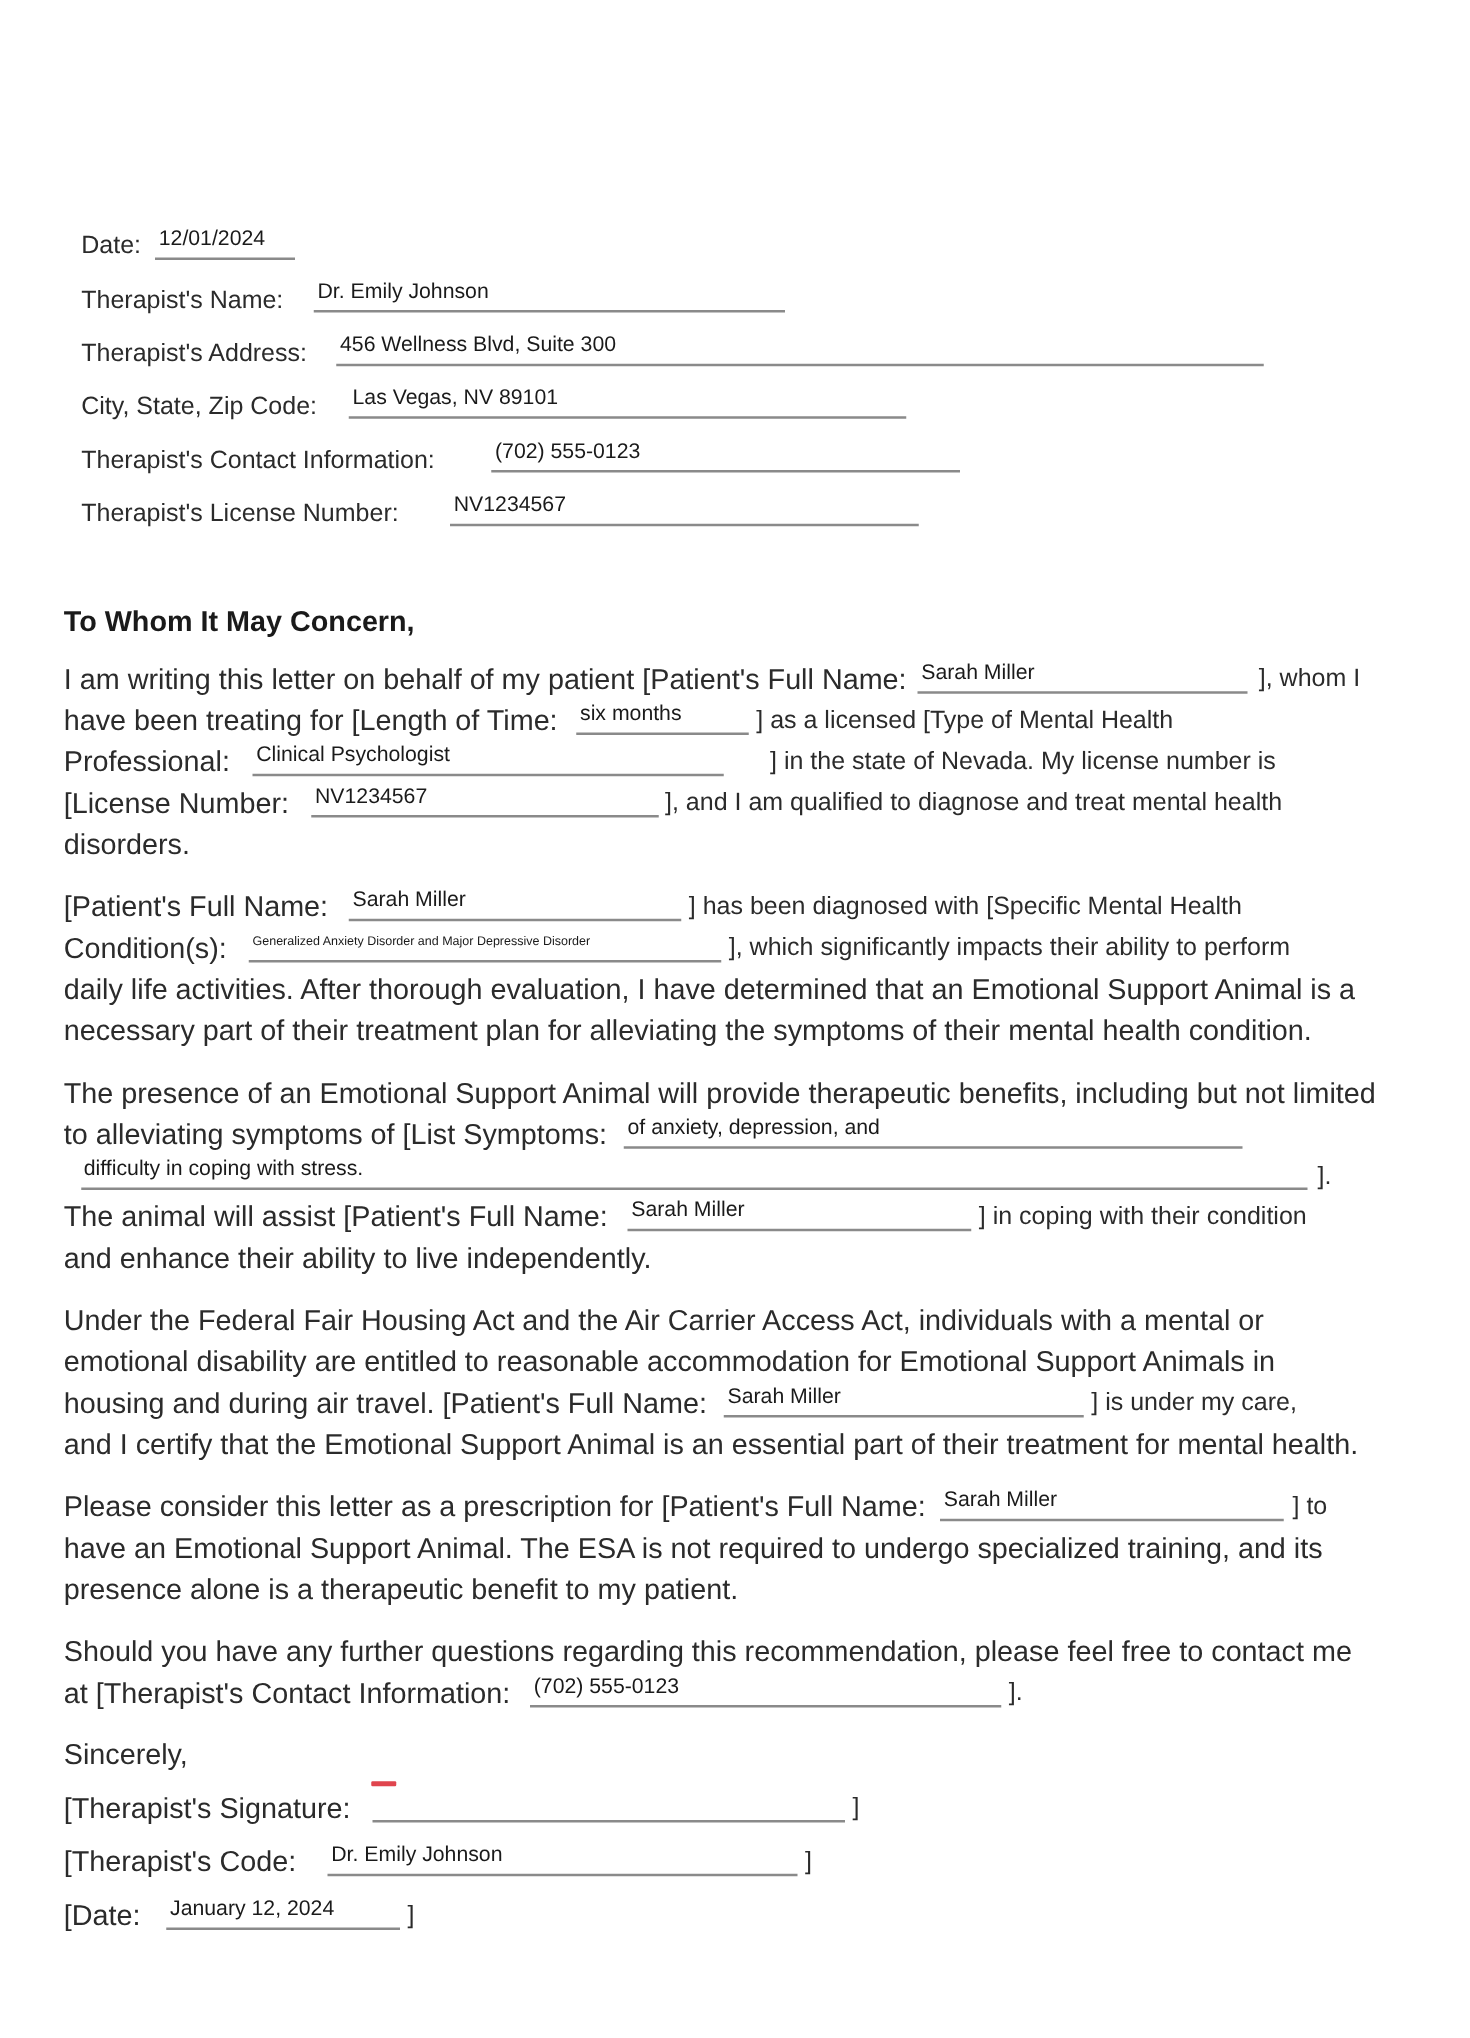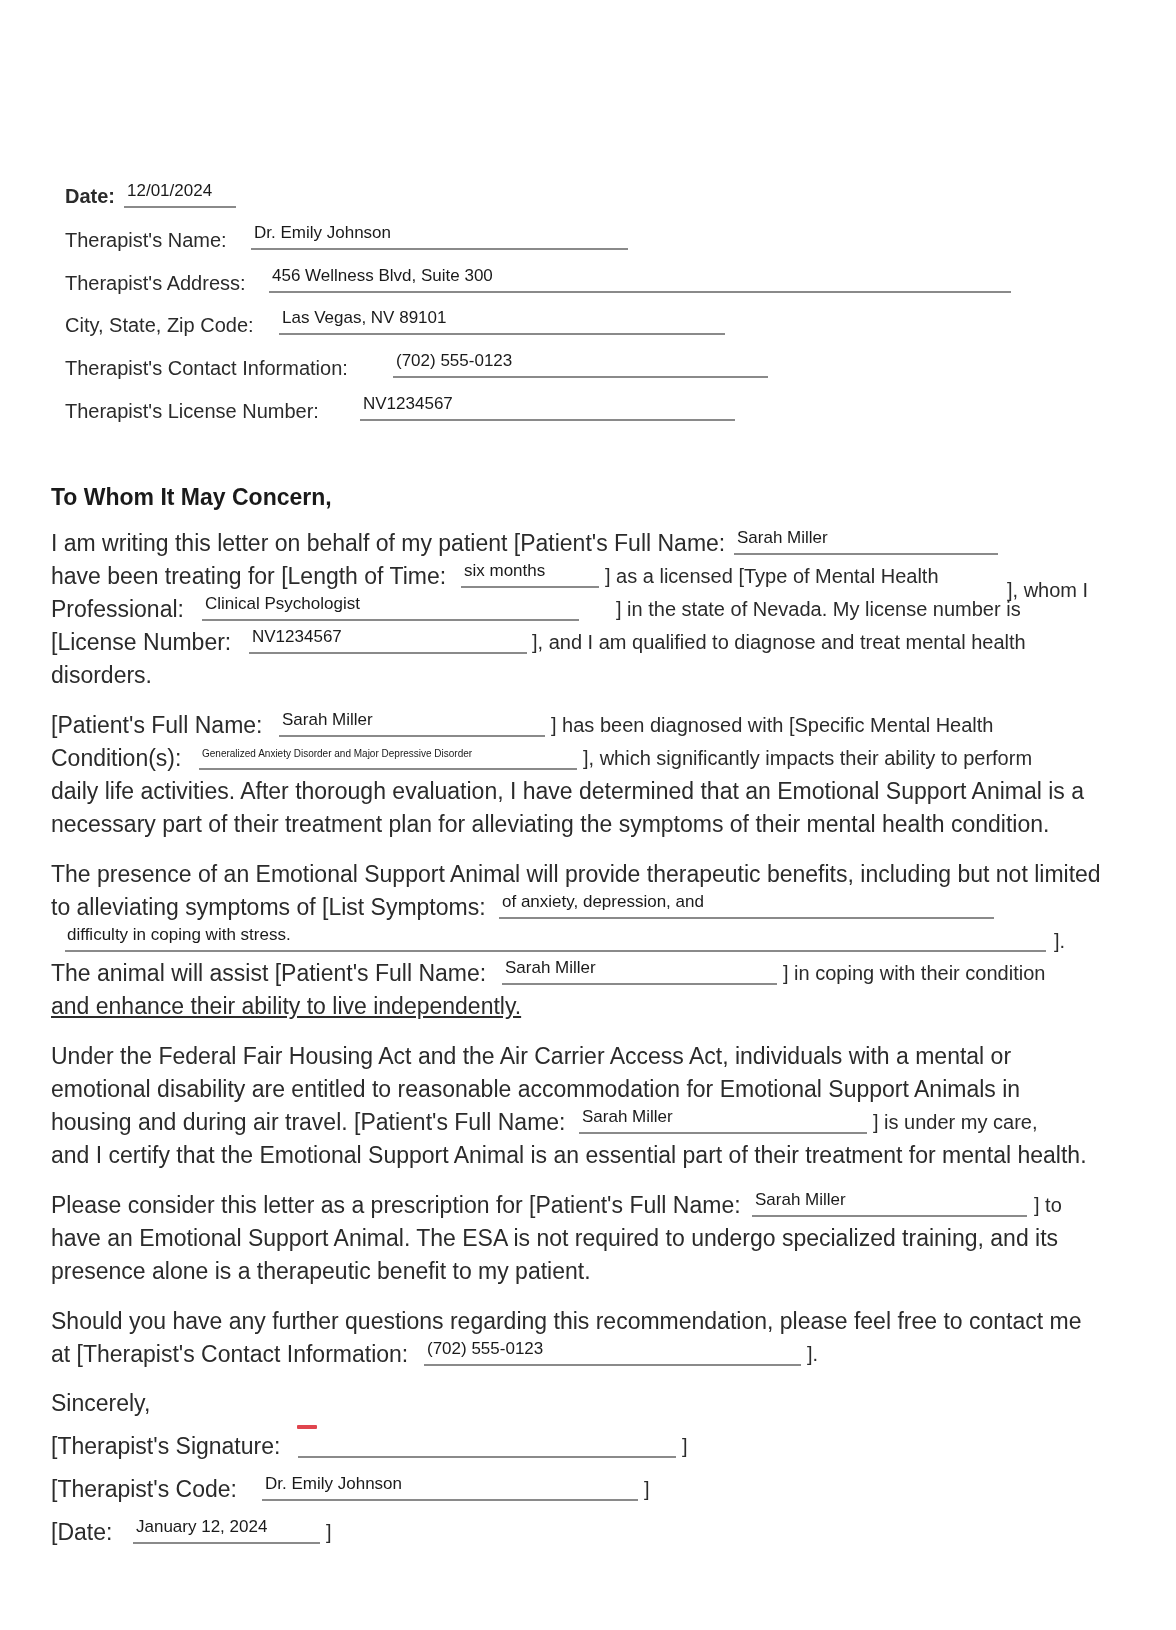--- a/index.html
+++ b/index.html
@@ -37,21 +37,21 @@
       background: #e0454e; border-radius: 1px;
     }
   </style>
 </head>
 <body>
 
 <h1 class="title">
   <br>
 </h1>
 
-<div class="row" style="top:184px;font-weight:bold;">
+<div class="row" style="top:184px;">
   <span>Date:</span>
 </div>
 <div class="field" style="left:124px; top:180px; width:112px;">
   <span class="fval">12/01/2024</span>
 </div>
 
 <div class="row" style="top:228px;">
   <span>Therapist's Name:</span>
 </div>
 <div class="field" style="left:251px; top:222px; width:377px;">
@@ -85,21 +85,21 @@
 <div class="field" style="left:360px; top:393px; width:375px;">
   <span class="fval">NV1234567</span>
 </div>
 
 <div class="para-line bold" style="top:485px;">To Whom It May Concern,</div>
 
 <div class="para-line" style="top:531px;">I am writing this letter on behalf of my patient [Patient's Full Name:</div>
 <div class="field" style="left:734px; top:527px; width:264px;">
   <span class="fval">Sarah Miller</span>
 </div>
-<div class="abs" style="left:1007px; top:531px;margin-top:47px;">], whom I</div>
+<div class="abs" style="left:1007px; top:531px;">], whom I</div>
 
 <div class="para-line" style="top:564px;">have been treating for [Length of Time:</div>
 <div class="field" style="left:461px; top:560px; width:138px;">
   <span class="fval">six months</span>
 </div>
 <div class="abs" style="left:605px; top:564px;">] as a licensed [Type of Mental Health</div>
 
 <div class="para-line" style="top:597px;">Professional:</div>
 <div class="field" style="left:202px; top:593px; width:377px;">
   <span class="fval">Clinical Psychologist</span>
@@ -137,21 +137,21 @@
 <div class="field" style="left:65px; top:924px; width:981px;">
   <span class="fval" style="left:2px;">difficulty in coping with stress.</span>
 </div>
 <div class="abs" style="left:1054px; top:929px;">].</div>
 
 <div class="para-line" style="top:961px;">The animal will assist [Patient's Full Name:</div>
 <div class="field" style="left:502px; top:957px; width:275px;">
   <span class="fval">Sarah Miller</span>
 </div>
 <div class="abs" style="left:783px; top:961px;">] in coping with their condition</div>
-<div class="para-line" style="top:994px;text-decoration:underline;">and enhance their ability to live independently.</div>
+<div class="para-line" style="top:994px;">and enhance their ability to live independently.</div>
 
 <div class="para-line" style="top:1044px;">Under the Federal Fair Housing Act and the Air Carrier Access Act, individuals with a mental or</div>
 <div class="para-line" style="top:1077px;">emotional disability are entitled to reasonable accommodation for Emotional Support Animals in</div>
 <div class="para-line" style="top:1110px;">housing and during air travel. [Patient's Full Name:</div>
 <div class="field" style="left:579px; top:1106px; width:288px;">
   <span class="fval">Sarah Miller</span>
 </div>
 <div class="abs" style="left:873px; top:1110px;">] is under my care,</div>
 <div class="para-line" style="top:1143px;">and I certify that the Emotional Support Animal is an essential part of their treatment for mental health.</div>
 

